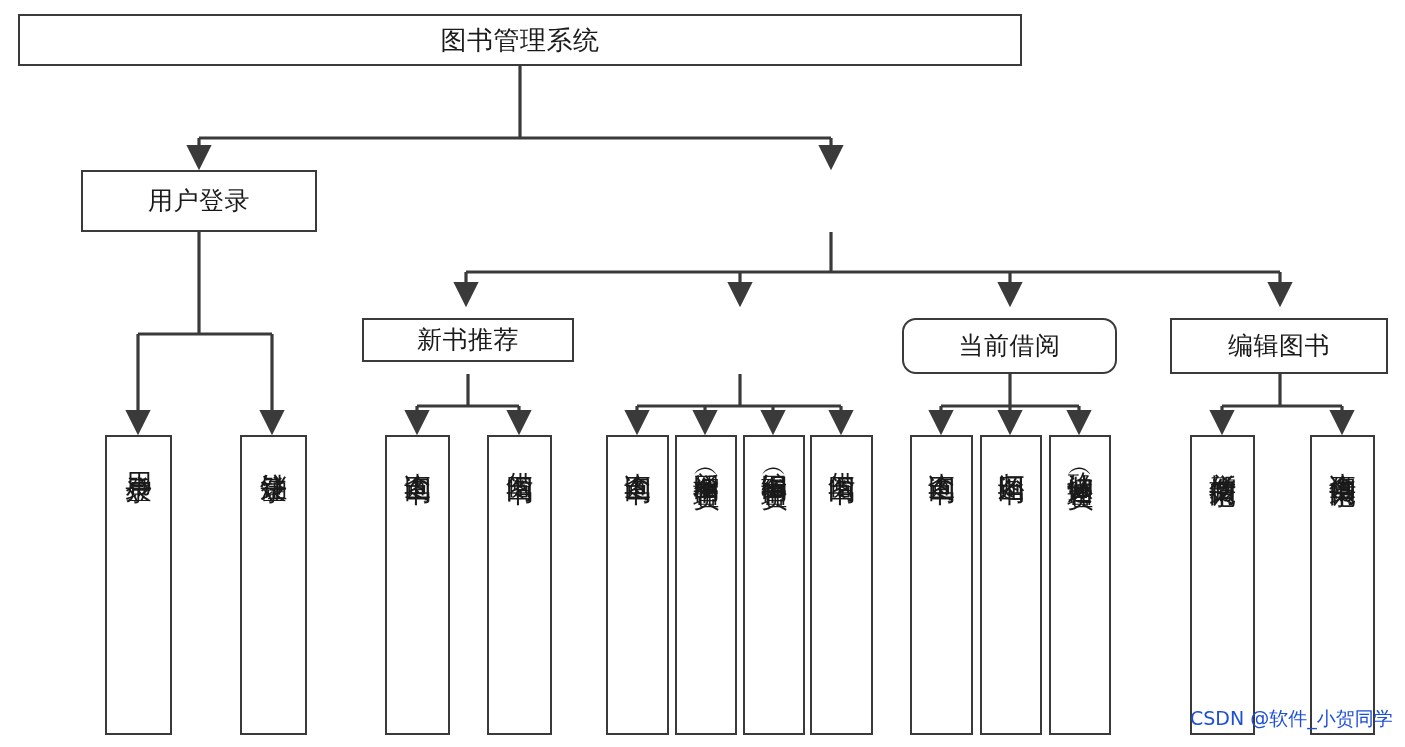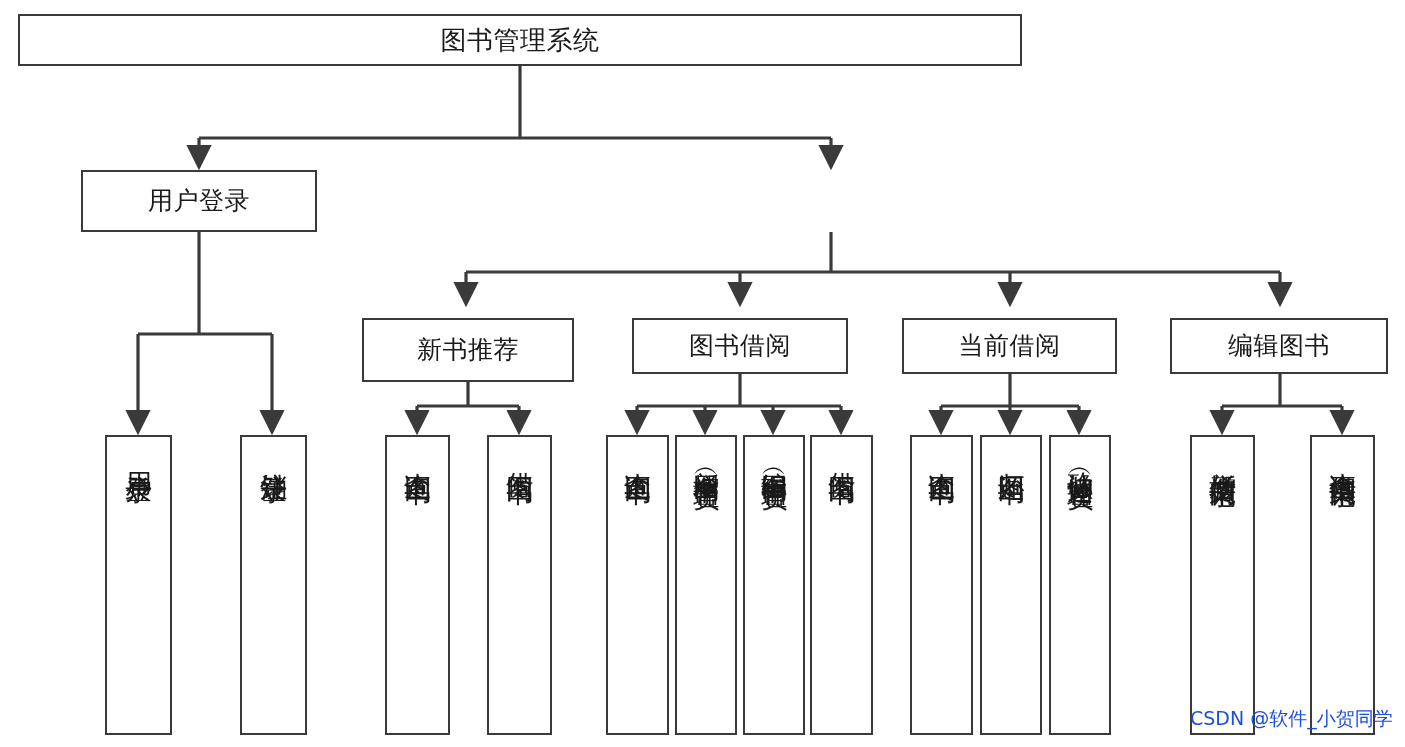--- a/index.html
+++ b/index.html
@@ -136,29 +136,26 @@
 
   <div class="node h root" style="left:18px; top:14px; width:1004px; height:52px;">
     <span class="label">图书管理系统</span>
   </div>
 
   <div class="node h" style="left:81px; top:170px; width:236px; height:62px;">
     <span class="label">用户登录</span>
   </div>
 
 
-  <div class="node h" style="left:362px; top:318px; width:212px; height:64px;">
+  <div class="node h" style="left:362px; top:318px; width:212px; height:44px;">
     <span class="label">新书推荐</span>
   </div>
 
-  <div class="node h" style="left:632px; top:318px; width:216px; height:56px;">
-    <span class="label">图书借阅</span>
-  </div>
-
-  <div class="node h" style="left:902px; top:318px; width:215px; height:56px;">
+
+  <div class="node h" style="left:902px; top:318px; width:215px; height:56px;border-radius:14px;">
     <span class="label">当前借阅</span>
   </div>
 
   <div class="node h" style="left:1170px; top:318px; width:218px; height:56px;">
     <span class="label">编辑图书</span>
   </div>
 
   <div class="node v" style="left:105px; top:435px; width:67px; height:300px;">
     <span class="label">用户登录</span>
   </div>

